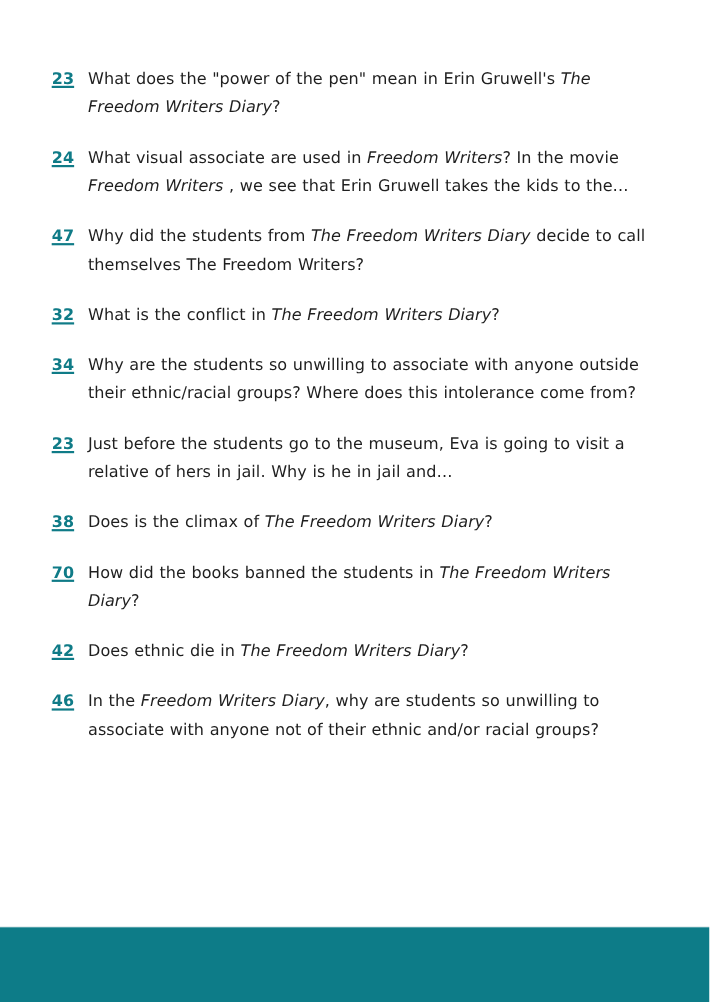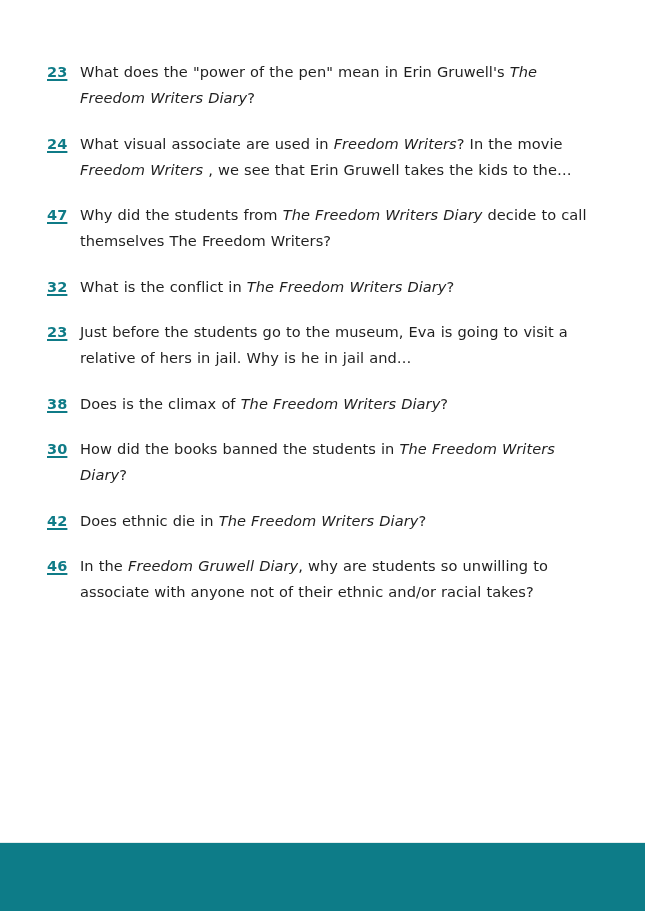--- a/index.html
+++ b/index.html
@@ -103,38 +103,42 @@
         </li>
         <li class="qitem">
           <span class="qnum">47</span>
           <span class="qtext"><span>Why did the students from </span><i>The Freedom Writers Diary</i><span> decide to call themselves The Freedom Writers?</span></span>
         </li>
         <li class="qitem">
           <span class="qnum">32</span>
           <span class="qtext"><span>What is the conflict in </span><i>The Freedom Writers Diary</i><span>?</span></span>
         </li>
         <li class="qitem">
+          <span class="qnum">34</span>
+          <span class="qtext"><span>Why are the students so unwilling to associate with anyone outside their ethnic/racial groups? Where does this intolerance come from?</span></span>
+        </li>
+        <li class="qitem">
           <span class="qnum">23</span>
           <span class="qtext"><span>Just before the students go to the museum, Eva is going to visit a relative of hers in jail. Why is he in jail and…</span></span>
         </li>
         <li class="qitem">
           <span class="qnum">38</span>
           <span class="qtext"><span>Does is the climax of </span><i>The Freedom Writers Diary</i><span>?</span></span>
         </li>
         <li class="qitem">
-          <span class="qnum">30</span>
+          <span class="qnum">70</span>
           <span class="qtext"><span>How did the books banned the students in </span><i>The Freedom Writers Diary</i><span>?</span></span>
         </li>
         <li class="qitem">
           <span class="qnum">42</span>
           <span class="qtext"><span>Does ethnic die in </span><i>The Freedom Writers Diary</i><span>?</span></span>
         </li>
         <li class="qitem">
           <span class="qnum">46</span>
-          <span class="qtext"><span>In the </span><i>Freedom Gruwell Diary</i><span>, why are students so unwilling to associate with anyone not of their ethnic and/or racial takes?</span></span>
+          <span class="qtext"><span>In the </span><i>Freedom Writers Diary</i><span>, why are students so unwilling to associate with anyone not of their ethnic and/or racial groups?</span></span>
         </li>
       </ul>
   </div>
 
   <div class="footer-rule"></div>
 
   <div class="footer">
     
 
     

